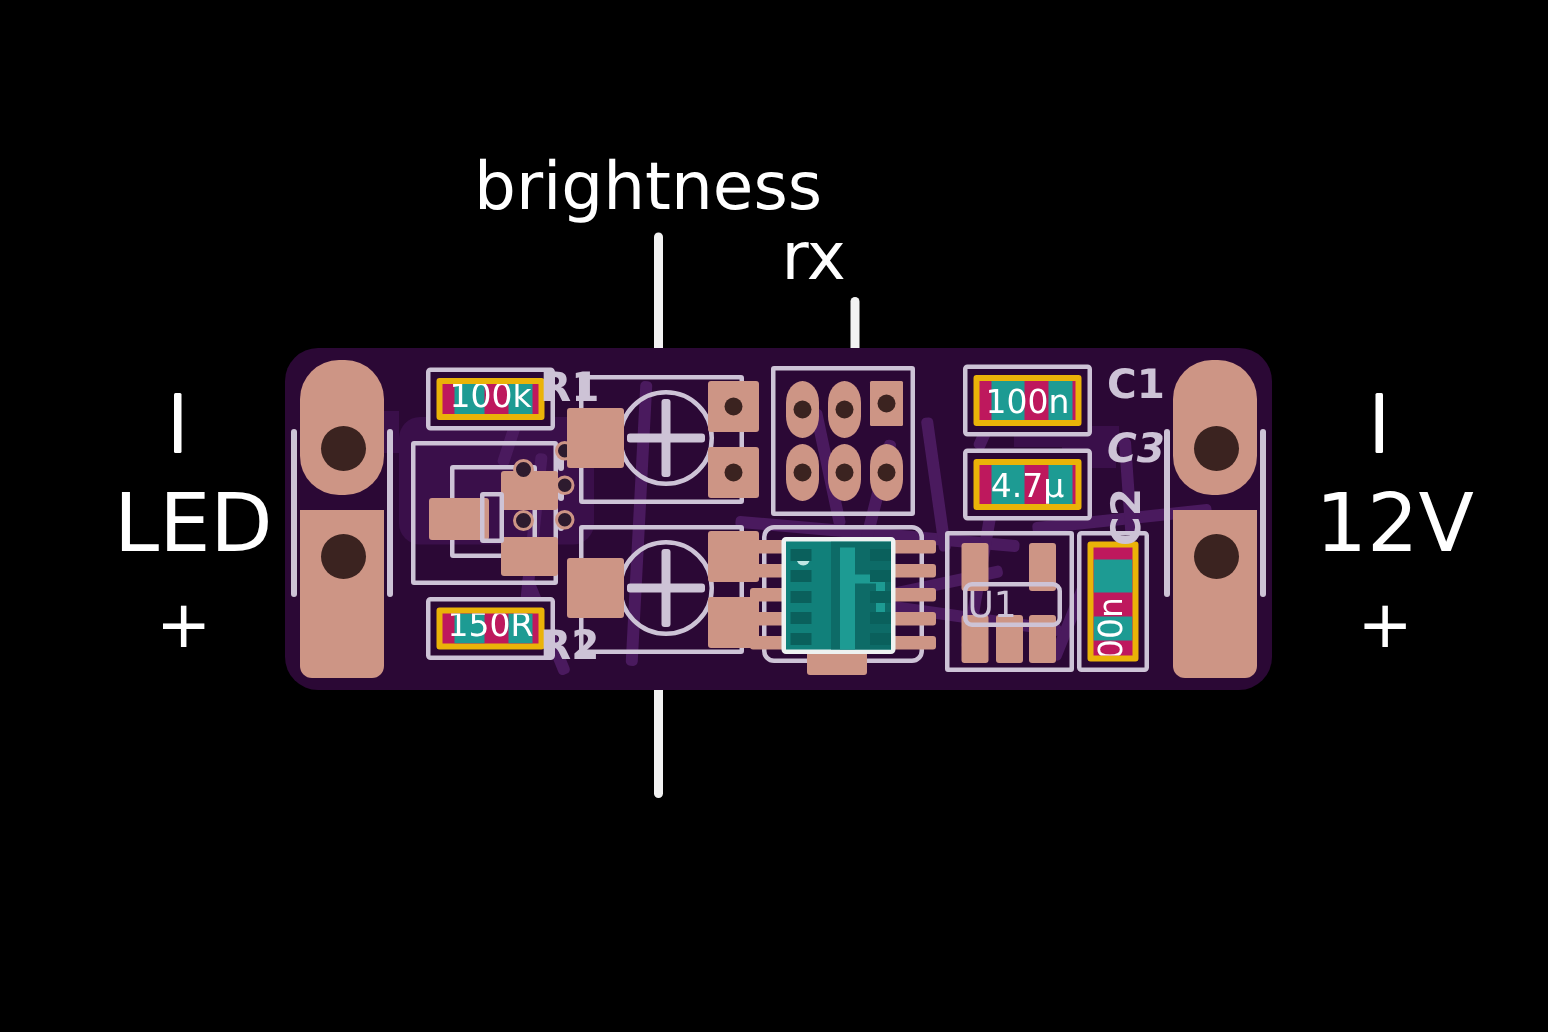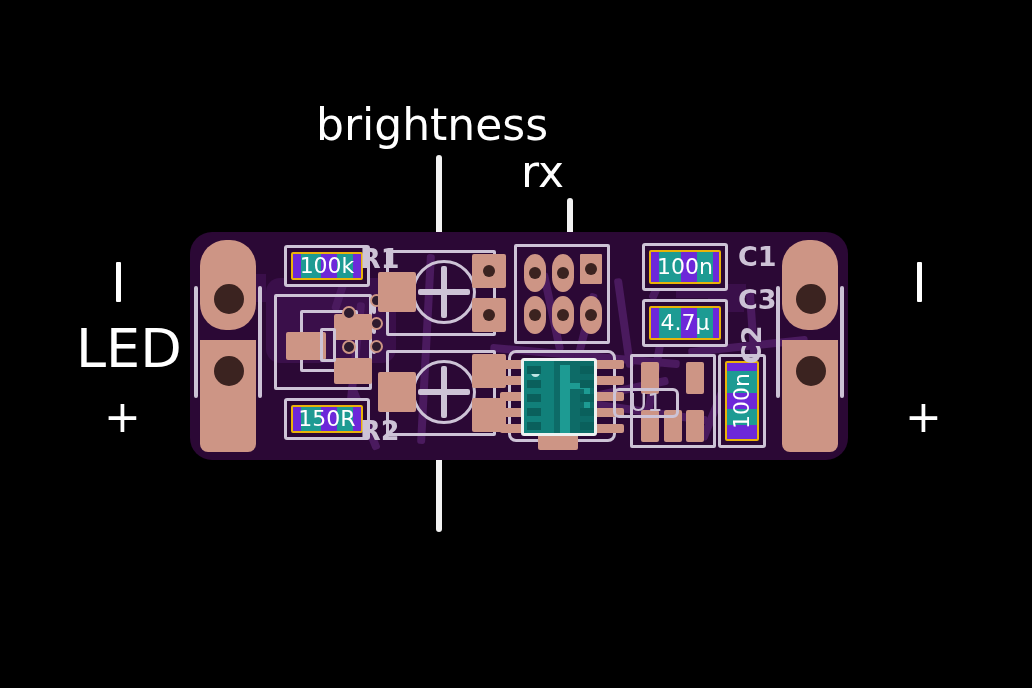--- a/index.html
+++ b/index.html
@@ -111,25 +111,25 @@
     position: absolute;
     box-sizing: border-box;
     border: 3px solid #cdc3d6;
     background: #2b0835;
     border-radius: 3px;
     padding: 4px;
   }
   .comp-body {
     position: absolute;
     box-sizing: border-box;
-    background: #6d28d9;
-    border: 2px solid #eab308;
+    background: #be185d;
+    border: 4px solid #eab308;
     border-radius: 2px;
     display: flex;
-    align-items: center;
+    align-items: flex-end;
     justify-content: center;
     overflow: hidden;
   }
   .comp-body .shine {
     position: absolute;
     top: 0; bottom: 0;
     background: #1d9b93;
   }
   .comp-body .val {
     position: relative;
@@ -193,20 +193,21 @@
   <div class="anno" style="left:521px; top:150px;">rx</div>
   <div class="leader" style="left:567px; top:198px; width:6px; height:52px;"></div>
 
   <div class="leader" style="left:436px; top:440px; width:6px; height:92px;"></div>
 
   <div class="term bar" style="left:116px; top:262px;"></div>
   <div class="term name" style="left:76px; top:322px;">LED</div>
   <div class="term sign" style="left:104px; top:395px;">+</div>
 
   <div class="term bar" style="left:917px; top:262px;"></div>
+  <div class="term name" style="left:877px; top:322px;">12V</div>
   <div class="term sign" style="left:905px; top:395px;">+</div>
 
   <div id="pcb">
 
     <div class="plane" style="left:36px; top:42px; width:40px; height:28px;"></div>
     <div class="plane" style="left:76px; top:46px; width:130px; height:85px; border-radius:14px;"></div>
     <div class="plane" style="left:486px; top:52px; width:70px; height:14px;"></div>
     <div class="plane" style="left:518px; top:58px; width:36px; height:22px;"></div>
 
     <div class="trace" style="left:150px; top:20px; width:8px; height:60px; transform:rotate(18deg);"></div>
@@ -339,30 +340,30 @@
       <div class="val">100n</div>
     </div>
     <div class="refdes" style="left:548px; top:11px;">C1</div>
 
     <div class="comp" style="left:452px; top:67px; width:86px; height:48px;"></div>
     <div class="comp-body" style="left:459px; top:74px; width:72px; height:34px;">
       <div class="shine" style="left:8px; width:22px;"></div>
       <div class="shine" style="left:46px; width:16px;"></div>
       <div class="val">4.7µ</div>
     </div>
-    <div class="refdes" style="left:548px; top:54px;">C3</div>
+    <div class="refdes" style="left:548px; top:54px;font-style:italic;">C3</div>
 
     <div class="silk" style="left:440px; top:122px; width:86px; height:94px;"></div>
     <div class="pad" style="left:451px; top:130px; width:18px; height:32px;"></div>
     <div class="pad" style="left:496px; top:130px; width:18px; height:32px;"></div>
     <div class="pad" style="left:451px; top:178px; width:18px; height:32px;"></div>
     <div class="pad" style="left:474px; top:178px; width:18px; height:32px;"></div>
     <div class="pad" style="left:496px; top:178px; width:18px; height:32px;"></div>
-    <div class="silk" style="left:423px; top:156px; width:66px; height:30px; border-radius:6px;
-                display:flex; align-items:center; justify-content:center;">
+    <div class="silk" style="left:452px; top:156px; width:66px; height:30px; border-radius:6px;
+                display:flex; align-items:center; ">
       <span class="refdes small" style="position:relative; left:0; top:0;">U1</span>
     </div>
 
     <div class="comp" style="left:528px; top:122px; width:48px; height:94px;"></div>
     <div class="comp-body vert" style="left:535px; top:129px; width:34px; height:80px;">
       <div class="shine" style="left:0; right:0; top:8px; bottom:auto; height:22px;"></div>
       <div class="shine" style="left:0; right:0; top:46px; bottom:auto; height:16px;"></div>
       <div class="val">100n</div>
     </div>
     <div class="refdes rot" style="left:548px; top:132px;">C2</div>

